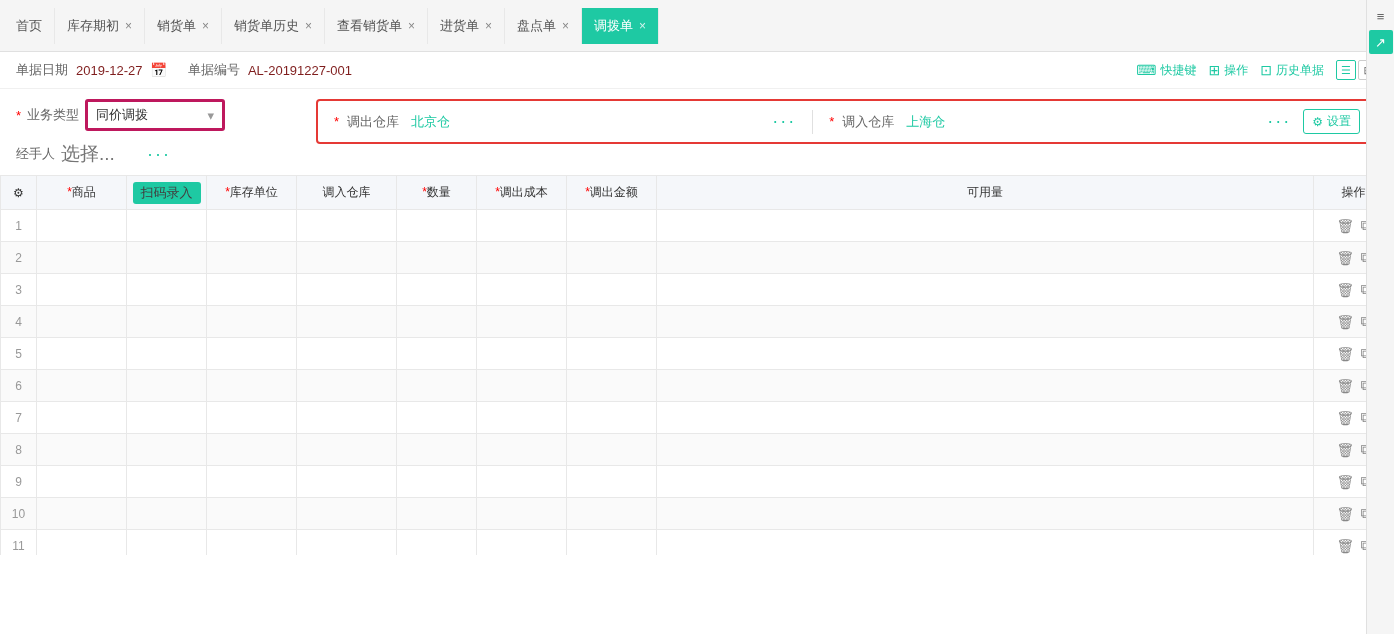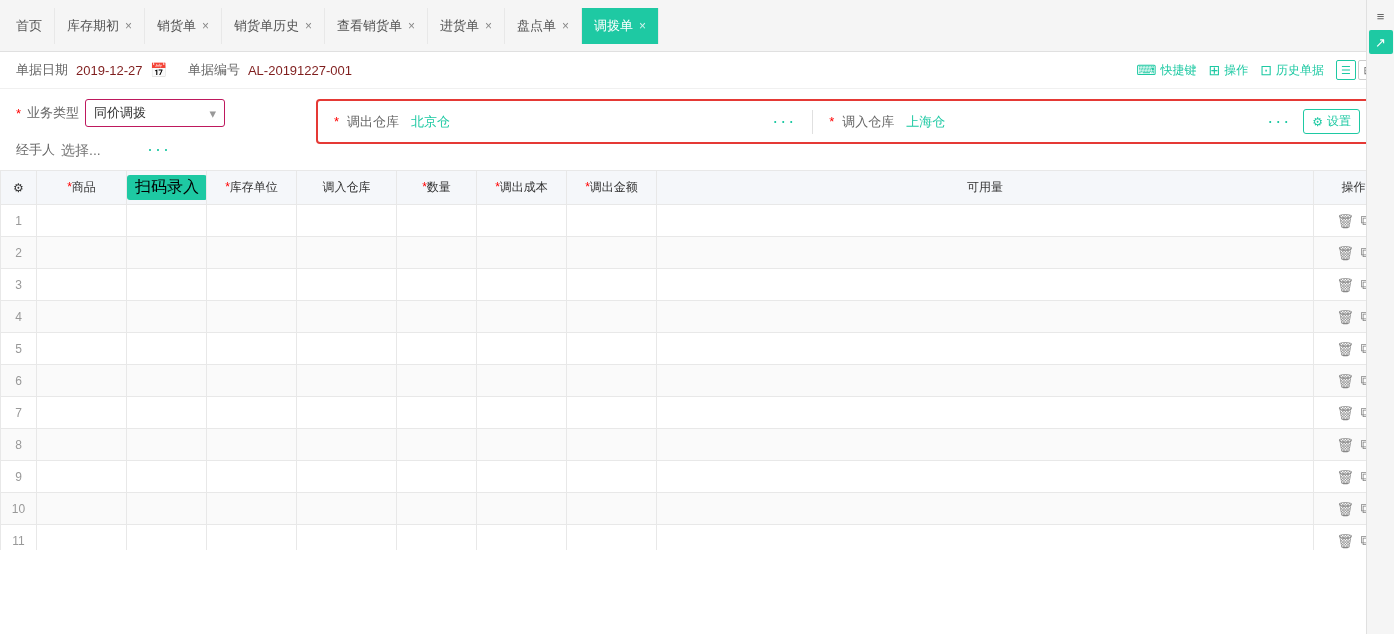--- a/index.html
+++ b/index.html
@@ -127,21 +127,21 @@
       font-size: 12px;
       border: 1px solid #1ec9a3;
       border-radius: 3px;
       padding: 3px 8px;
       margin-left: 12px;
     }
     .select-box {
       display: flex;
       align-items: center;
       gap: 6px;
-      border: 1px solid #be185d;
+      border: 3px solid #be185d;
       border-radius: 3px;
       padding: 4px 8px;
       min-width: 140px;
       cursor: pointer;
       background: #fff;
     }
     .select-box-text { flex: 1; color: #333; }
     .select-arrow { color: #999; }
     .person-placeholder {
       color: #bbb;
@@ -199,25 +199,25 @@
       justify-content: center;
       gap: 6px;
     }
     .action-icon {
       cursor: pointer;
       color: #888;
       font-size: 14px;
     }
     .scan-btn {
       background: #1ec9a3;
-      color: #000000;
+      color: #404040;
       border: none;
       border-radius: 3px;
       padding: 2px 8px;
-      font-size: 16px;
+      font-size: 13px;
       cursor: pointer;
       white-space: nowrap;
     }
 
     
     .right-sidebar {
       position: fixed;
       right: 0;
       top: 0;
       height: 100%;
@@ -332,21 +332,21 @@
     <div class="field-group">
       <span class="required">*</span>
       <span class="form-label">业务类型</span>
       <div class="select-box" style="min-width:140px;">
         <span class="select-box-text">同价调拨</span>
         <span class="select-arrow">▾</span>
       </div>
     </div>
     <div class="field-group">
       <span class="form-label">经手人</span>
-      <input class="person-placeholder" type="text" style="border: none; outline: none; color: rgb(187, 187, 187); font-size: 14px; width: 80px;" placeholder="选择...">
+      <input class="person-placeholder" type="text" style="border: none; outline: none; color: rgb(187, 187, 187); font-size: 19px; width: 80px;" placeholder="选择...">
       <span class="person-dots">···</span>
     </div>
   </div>
 
   <div class="warehouse-box">
     <div class="warehouse-section">
       <span class="required">*</span>
       <span class="form-label">调出仓库</span>
       <span class="form-value" style="color:#1ec9a3; margin-left:4px;">北京仓</span>
       <span class="warehouse-dots" style="margin-left:auto;">···</span>

